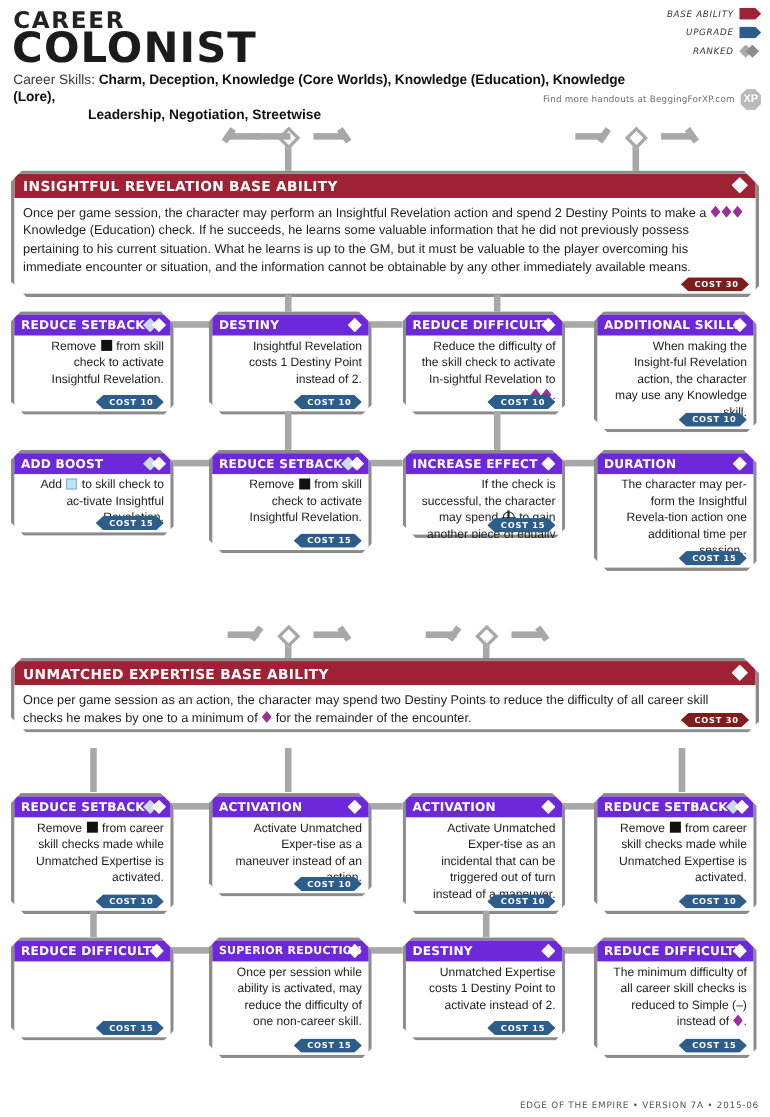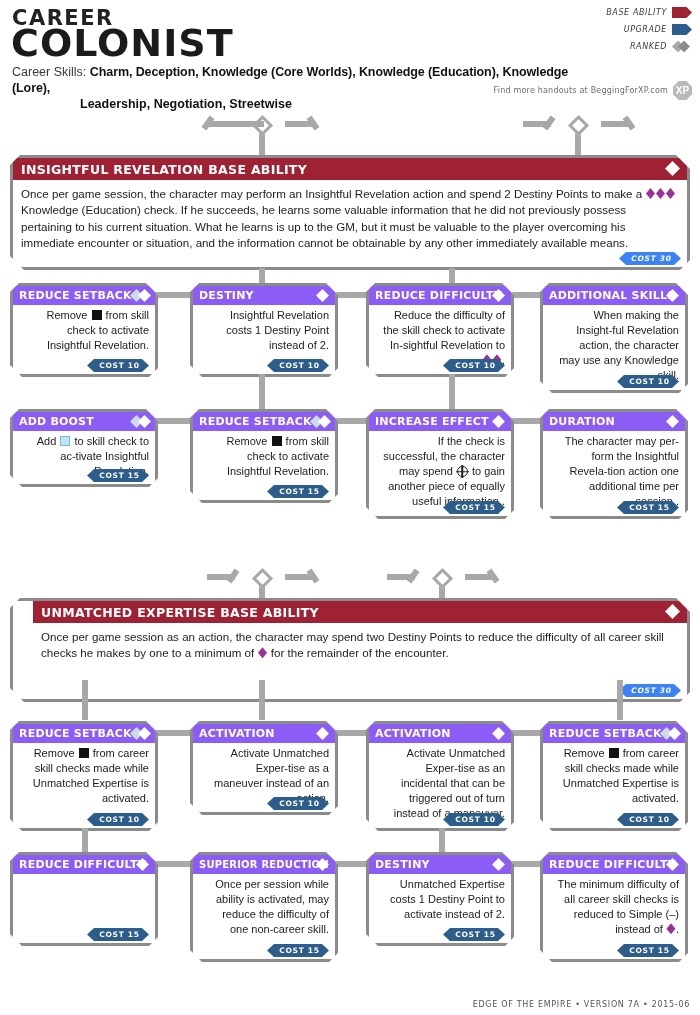--- a/index.html
+++ b/index.html
@@ -112,34 +112,34 @@
     font-size:11.6px; line-height:16.3px; color:#1c1c1c;
   }
   .cost-tag {
     position:absolute; right:6px; bottom:2px;
     height:13px; min-width:62px; padding:0 9px 0 12px;
     display:flex; align-items:center; justify-content:center;
     color:#fff; font-size:7.5px; font-weight:bold; letter-spacing:0.7px;
     font-family:"DejaVu Sans", sans-serif;
     clip-path: polygon(7px 0, calc(100% - 7px) 0, 100% 50%, calc(100% - 7px) 100%, 7px 100%, 0 50%);
   }
-  .cost-red { background:#3b82f6;font-style:italic; }
+  .cost-red { background:#7f1d1d; }
   .cost-blue { background:#2d5d8a; }
 
   
   .box {
     position:absolute; width:148px;
     background:#ffffff;
     border:3px solid #8b8b8b;
     clip-path: polygon(0 9px, 9px 0, calc(100% - 12px) 0, 100% 12px,
                        100% calc(100% - 9px), calc(100% - 9px) 100%,
                        12px 100%, 0 calc(100% - 12px));
   }
   .box-bar {
-    position:relative; height:19px; background:#8b5cf6;
+    position:relative; height:19px; background:#6d28d9;
     display:flex; align-items:center;
   }
   .box-title {
     color:#fff; font-size:11px; font-weight:bold; letter-spacing:0.2px;
     margin-left:6px; font-family:"DejaVu Sans", sans-serif;
     text-transform:uppercase; white-space:nowrap;
   }
   .box-gem {
     position:absolute; right:6px; top:3px;
     width:13px; height:13px; background:#ffffff;
@@ -342,21 +342,21 @@
           <i class="a"></i>
           <i class="b"></i>
         </span>
     </div>
     <div class="box-body">
       <span>Remove </span><span class="gl-setback"></span><span> from skill check to activate Insightful Revelation.</span>
     </div>
     <div class="cost-tag cost-blue">COST 15</div>
   </div>
 
-  <div class="box" style="left:366px; top:409px; height:110px;">
+  <div class="box" style="left:366px; top:409px; height:80px;">
     <div class="box-bar">
       <span class="box-title">INCREASE EFFECT</span>
       <span class="box-gem"></span>
     </div>
     <div class="box-body">
       <span>If the check is successful, the character may spend </span><span class="gl-triumph"></span><span> to gain another piece of equally useful information..</span>
     </div>
     <div class="cost-tag cost-blue">COST 15</div>
   </div>
 
@@ -380,21 +380,21 @@
     <div class="arm" style="left:310px; top:569px; width:6px; height:14px; transform:rotate(-35deg);"></div>
 
     <div class="conn conn-v" style="left:439px; top:583px; width:6px; height:23px;"></div>
     <div class="diamond-node" style="left:435px; top:571px;"></div>
     <div class="conn conn-h" style="left:387px; top:574px; width:28px;"></div>
     <div class="arm" style="left:410px; top:569px; width:6px; height:14px; transform:rotate(35deg);"></div>
     <div class="conn conn-h" style="left:465px; top:574px; width:28px;"></div>
     <div class="arm" style="left:490px; top:569px; width:6px; height:14px; transform:rotate(-35deg);"></div>
   </div>
 
-  <div class="base-panel" style="top:598px; height:104px;padding-left:20px;">
+  <div class="base-panel" style="top:598px; height:68px;">
     <div class="base-bar">
       <span class="base-bar-title">UNMATCHED EXPERTISE BASE ABILITY</span>
       <span class="base-bar-gem"></span>
     </div>
     <div class="base-body">
       <span>Once per game session as an action, the character may spend two Destiny Points to reduce the difficulty of all career skill checks he makes by one to a minimum of </span><span class="gl-dif"></span><span> for the remainder of the encounter.</span>
     </div>
     <div class="cost-tag cost-red">COST 30</div>
   </div>
 

